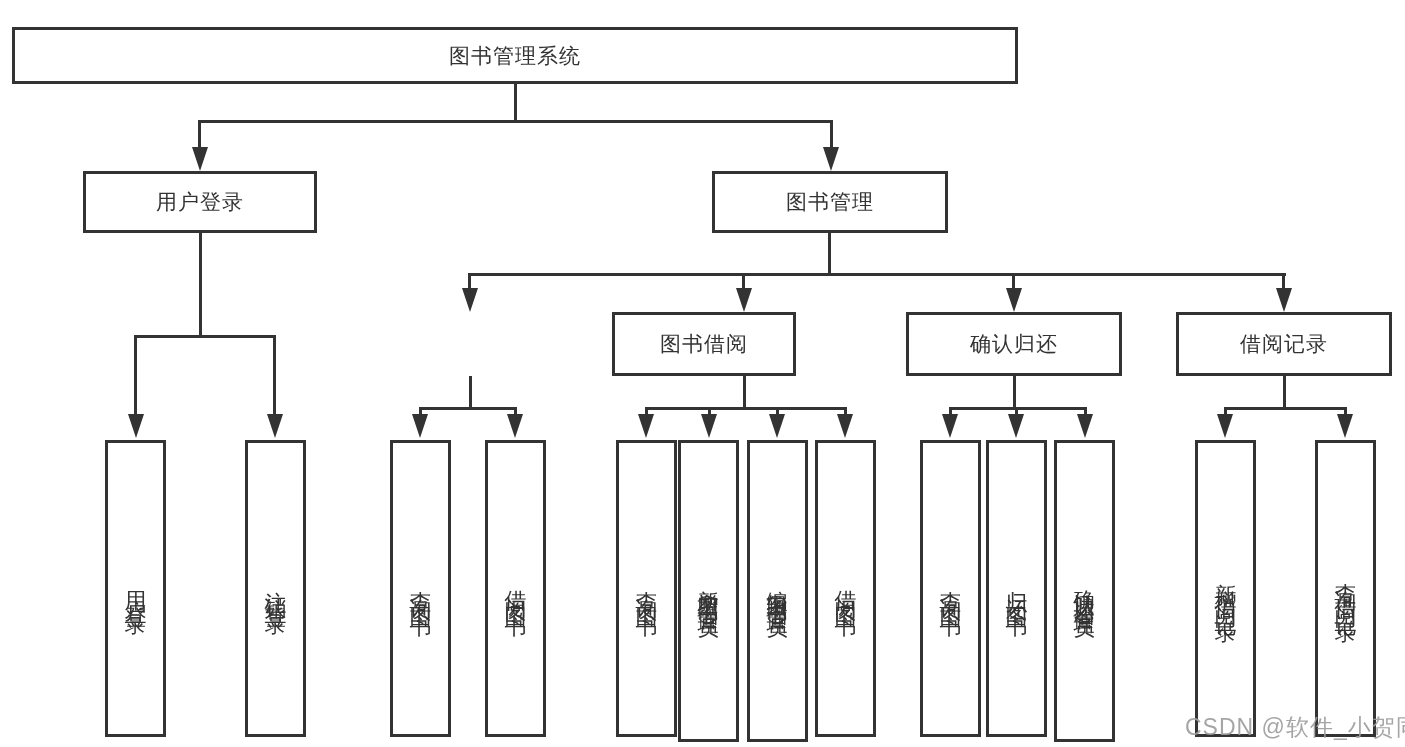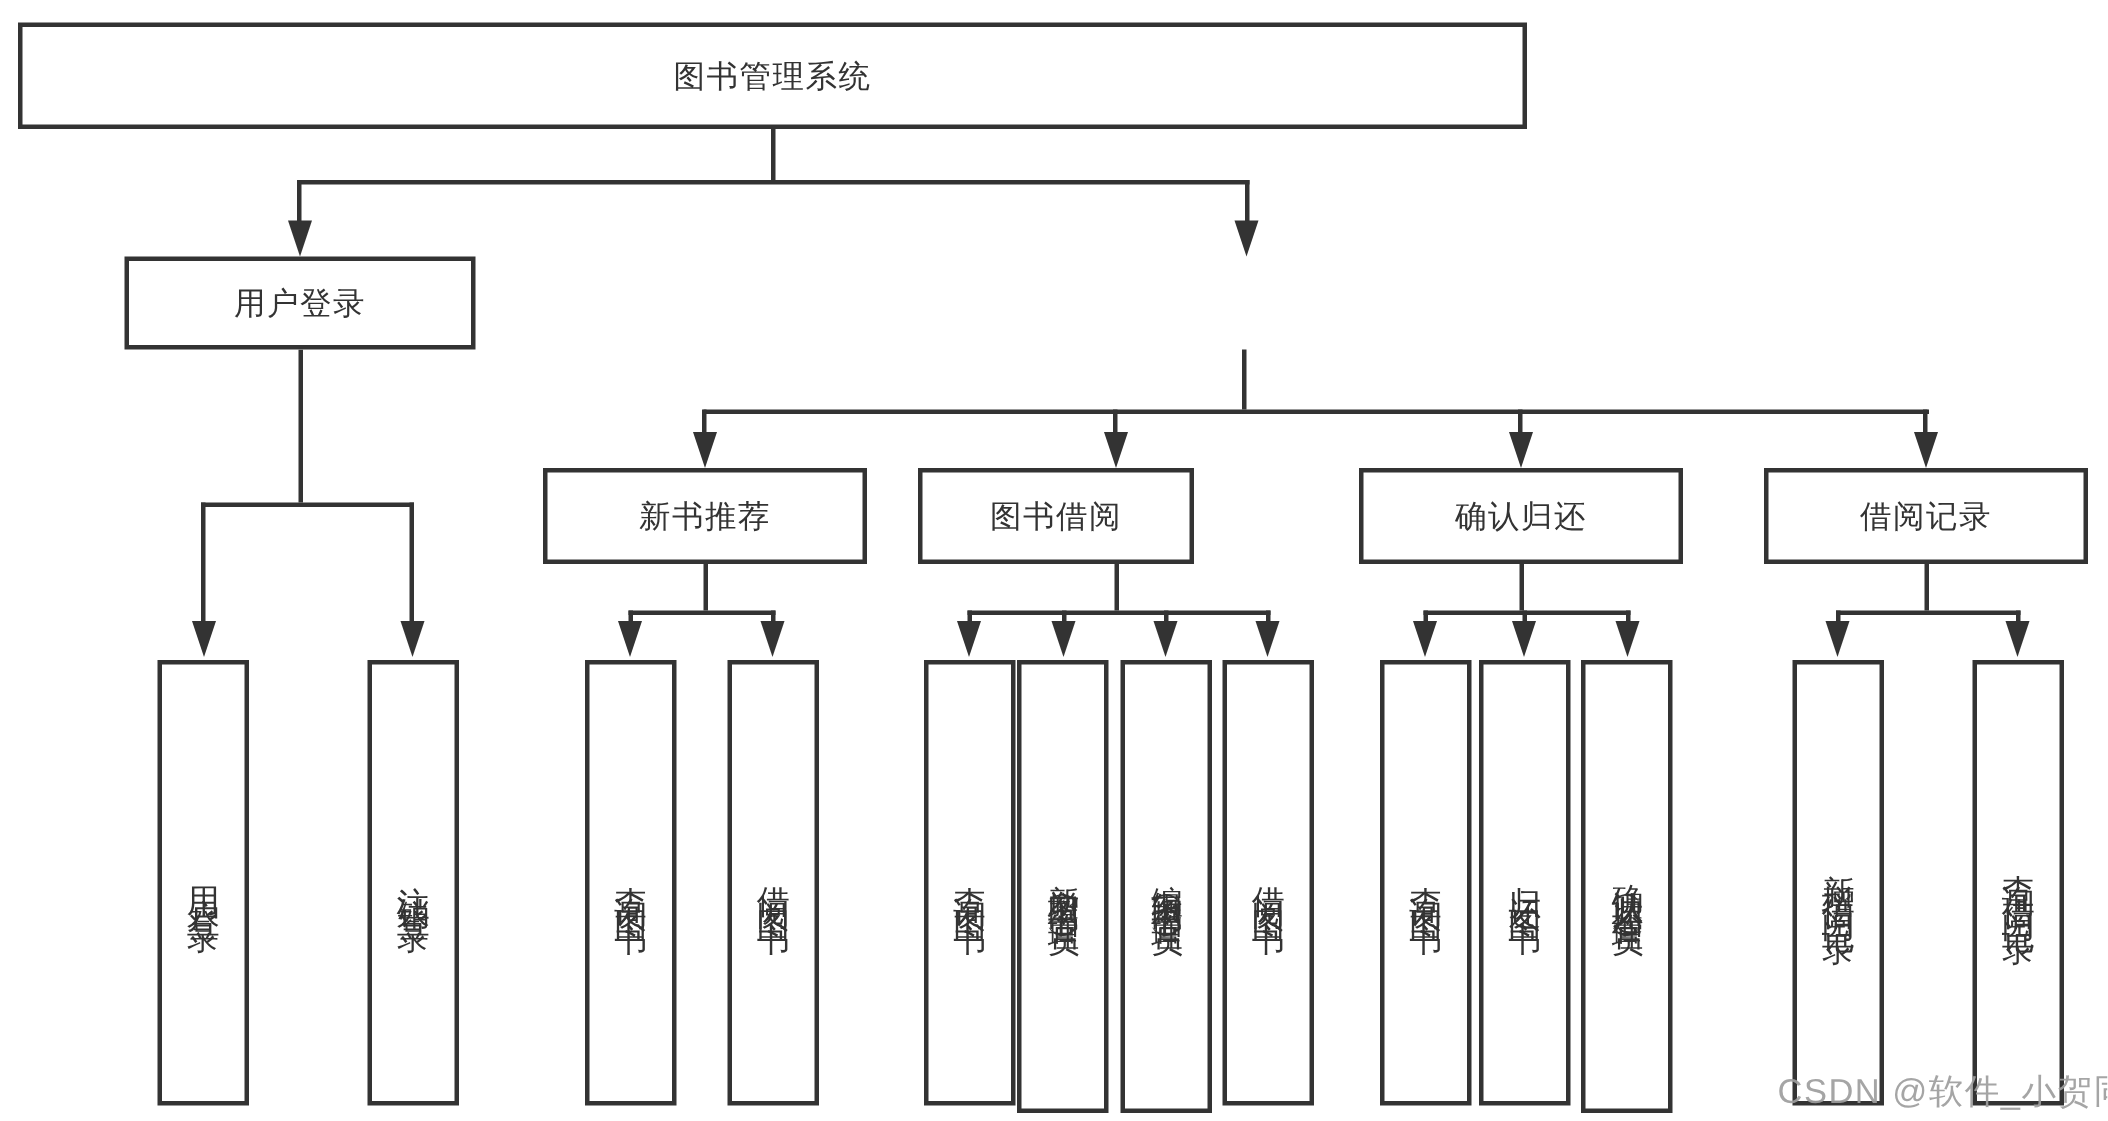--- a/index.html
+++ b/index.html
@@ -86,31 +86,31 @@
   <div class="v" style="left:1084px;top:407px;height:10px"></div>
   <div class="arrow" style="left:1077px;top:414px"></div>
 
   <div class="v" style="left:1283px;top:376px;height:31px"></div>
   <div class="h" style="left:1224px;top:407px;width:123px"></div>
   <div class="v" style="left:1224px;top:407px;height:10px"></div>
   <div class="arrow" style="left:1217px;top:414px"></div>
   <div class="v" style="left:1344px;top:407px;height:10px"></div>
   <div class="arrow" style="left:1337px;top:414px"></div>
 
-  <div class="box hbox" style="left:12px;top:15px;width:1006px;height:71px">
+  <div class="box hbox" style="left:12px;top:27px;width:1006px;height:57px">
     <span class="lbl">图书管理系统</span>
   </div>
 
   <div class="box hbox" style="left:83px;top:171px;width:234px;height:62px">
     <span class="lbl">用户登录</span>
   </div>
+  <div class="box hbox" style="left:712px;top:171px;width:236px;height:62px">
+    <span class="lbl">图书管理</span>
+  </div>
 
-  <div class="box hbox" style="left:362px;top:312px;width:216px;height:64px">
-    <span class="lbl">新书推荐</span>
-  </div>
   <div class="box hbox" style="left:612px;top:312px;width:184px;height:64px">
     <span class="lbl">图书借阅</span>
   </div>
   <div class="box hbox" style="left:906px;top:312px;width:216px;height:64px">
     <span class="lbl">确认归还</span>
   </div>
   <div class="box hbox" style="left:1176px;top:312px;width:216px;height:64px">
     <span class="lbl">借阅记录</span>
   </div>
 

